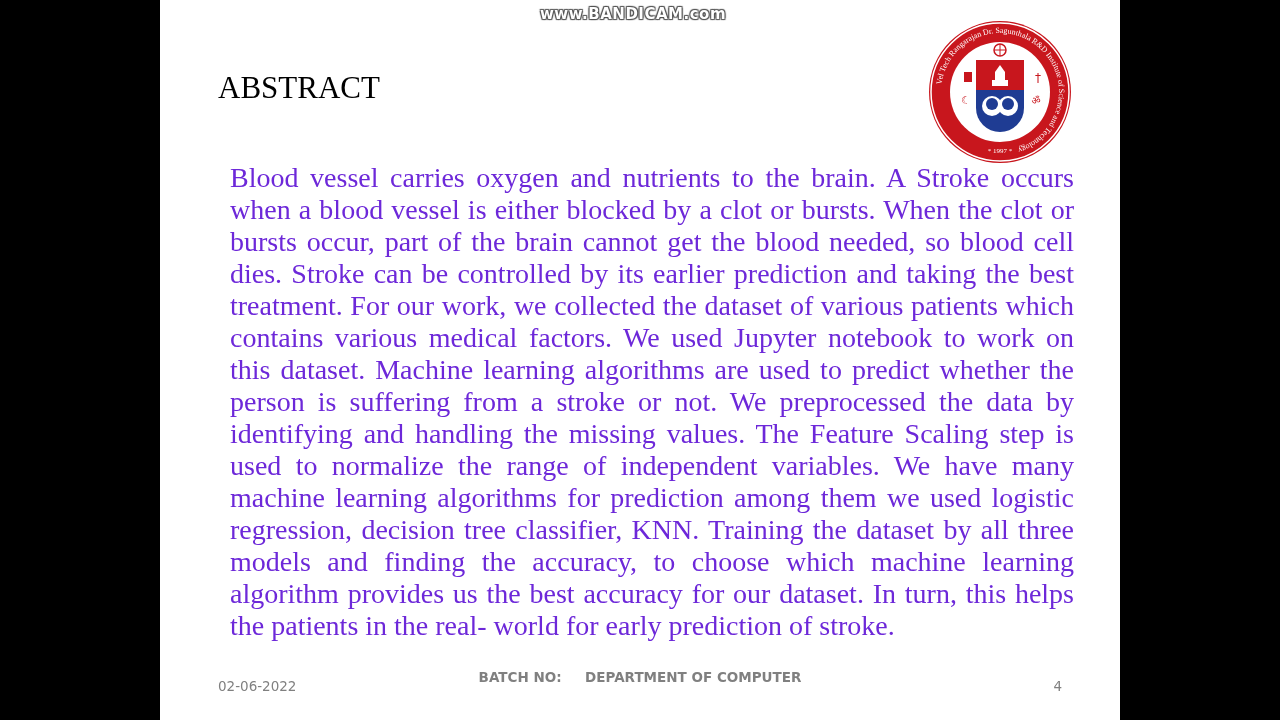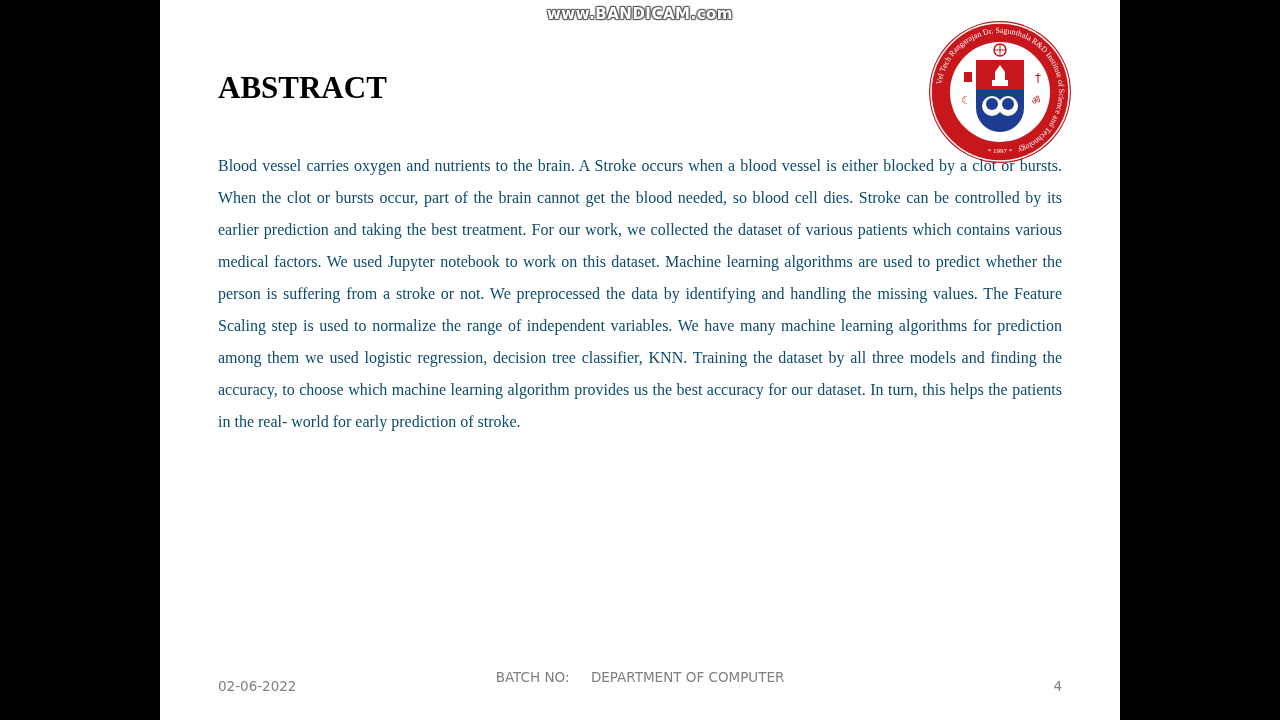--- a/index.html
+++ b/index.html
@@ -1,31 +1,31 @@
 <!DOCTYPE html>
 <html><head>
 <meta charset="utf-8">
 <style>
   html, body { margin:0; padding:0; }
   body { width:1280px; height:720px; background:#000; position:relative; overflow:hidden; }
   .slide { position:absolute; left:160px; top:0; width:960px; height:720px; background:#fff; }
   .watermark {
     position:absolute; left:540px; top:4px; width:200px; height:20px;
     font-family:"DejaVu Sans", sans-serif; font-weight:bold; font-size:15px; letter-spacing:0.5px;
-    color:#fff; text-align:center; line-height:20px;
+    color:#fff; line-height:20px;
     text-shadow: 0 0 1px #444, 1px 1px 1px #555, -1px -1px 1px #555, 1px -1px 1px #555, -1px 1px 1px #555;
   }
   .title {
     position:absolute; left:58px; top:70px;
-    font-family:"Liberation Serif", serif; font-weight:bold; font-size:31px; color:#000; margin:0;
+    font-family:"Liberation Serif", serif; font-weight:normal; font-size:31px; color:#000; margin:0;
   }
   .body-text {
     position:absolute; left:58px; top:150px; width:844px;
-    font-family:"Liberation Serif", serif; font-size:16px; line-height:32px;
-    color:#0c4a6e; text-align:justify; margin:0;
+    font-family:"Liberation Serif", serif; font-size:28px; line-height:32px;
+    color:#6d28d9; text-align:justify; margin:12px;
   }
   .logo { position:absolute; left:768px; top:20px; width:144px; height:144px; }
   .footer { font-family:"DejaVu Sans", sans-serif; font-size:13.5px; color:#808080; position:absolute; }
   .footer-date { left:58px; top:678px; }
   .footer-center { left:300px; top:668px; width:360px; text-align:center; line-height:19px; }
   .footer-page { left:880px; top:678px; width:22px; text-align:right; }
 </style>
 </head>
 <body>
 
@@ -61,18 +61,18 @@
     <rect x="36" y="52" width="8" height="10" fill="#c8161d"></rect>
     <text x="110" y="62" font-size="12" fill="#c8161d" text-anchor="middle" font-family="DejaVu Sans, sans-serif">†</text>
     <text x="38" y="84" font-size="11" fill="#c8161d" text-anchor="middle" font-family="DejaVu Sans, sans-serif">☾</text>
     <text x="108" y="84" font-size="10" fill="#c8161d" text-anchor="middle" font-family="DejaVu Sans, sans-serif">ॐ</text>
   </svg>
 
   <p class="body-text">Blood vessel carries oxygen and nutrients to the brain. A Stroke occurs when a blood vessel is either blocked by a clot or bursts. When the clot or bursts occur, part of the brain cannot get the blood needed, so blood cell dies. Stroke can be controlled by its earlier prediction and taking the best treatment. For our work, we collected the dataset of various patients which contains various medical factors. We used Jupyter notebook to work on this dataset. Machine learning algorithms are used to predict whether the person is suffering from a stroke or not. We preprocessed the data by identifying and handling the missing values. The Feature Scaling step is used to normalize the range of independent variables. We have many machine learning algorithms for prediction among them we used logistic regression, decision tree classifier, KNN. Training the dataset by all three models and finding the accuracy, to choose which machine learning algorithm provides us the best accuracy for our dataset. In turn, this helps the patients in the real- world for early prediction of stroke.</p>
 
   <div class="footer footer-date">02-06-2022</div>
   <div class="footer footer-center">
-    <div style="white-space:pre;">BATCH NO:     DEPARTMENT OF COMPUTER</div>
+    <div style="white-space:pre;font-weight:bold;">BATCH NO:     DEPARTMENT OF COMPUTER</div>
   </div>
   <div class="footer footer-page">4</div>
 </div>
 
 <div class="watermark">www.BANDICAM.com</div>
 
 </body></html>

